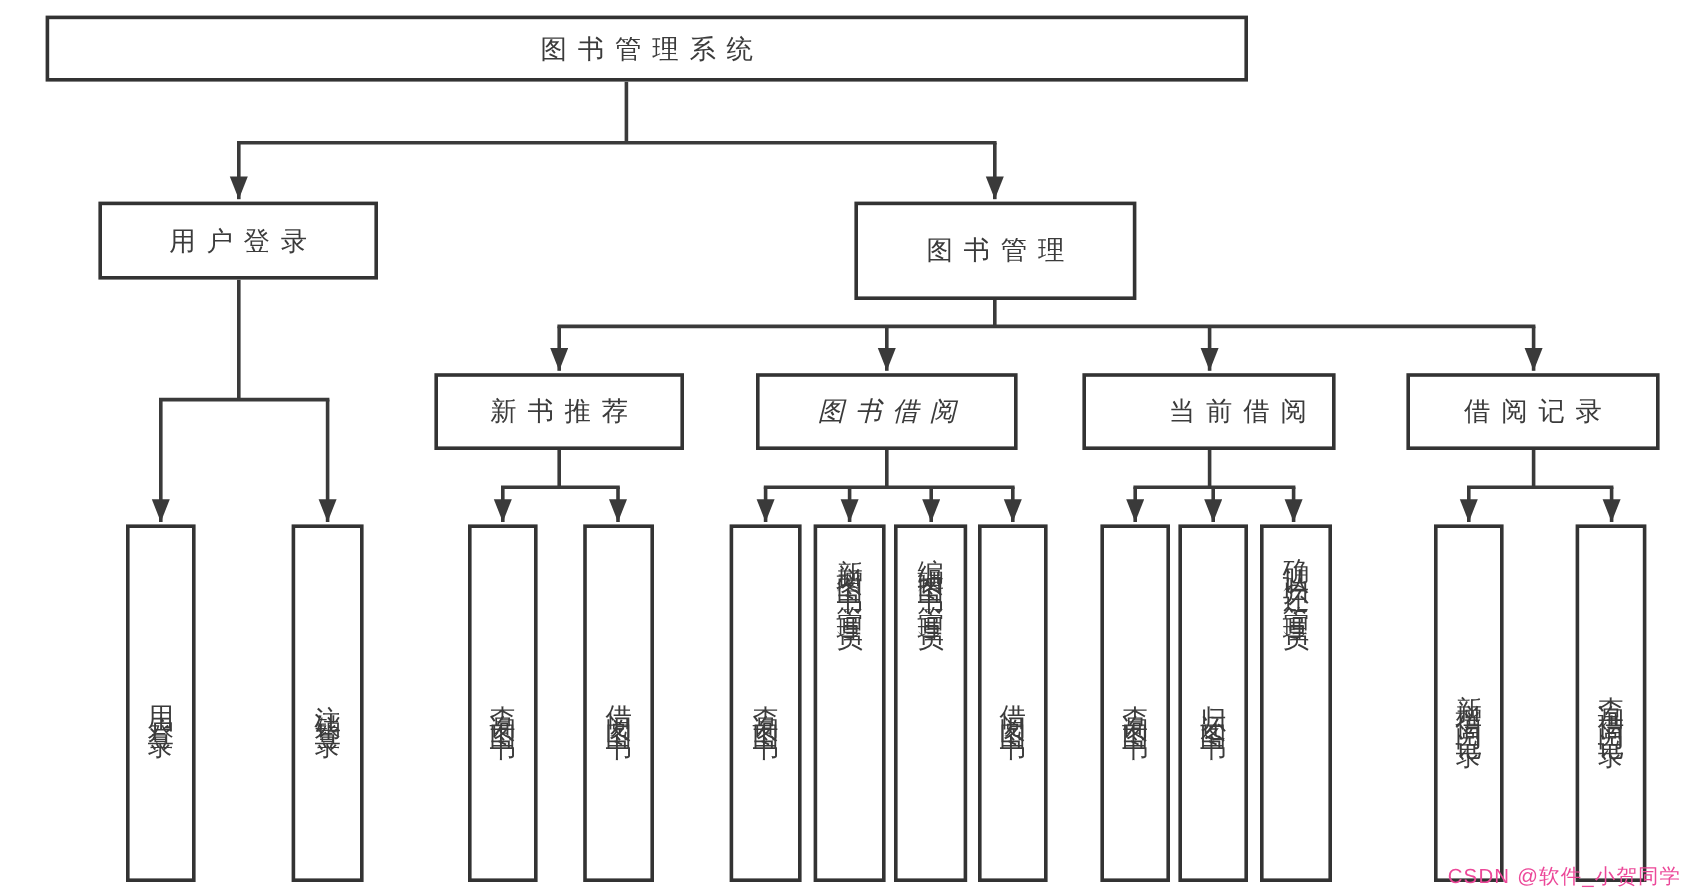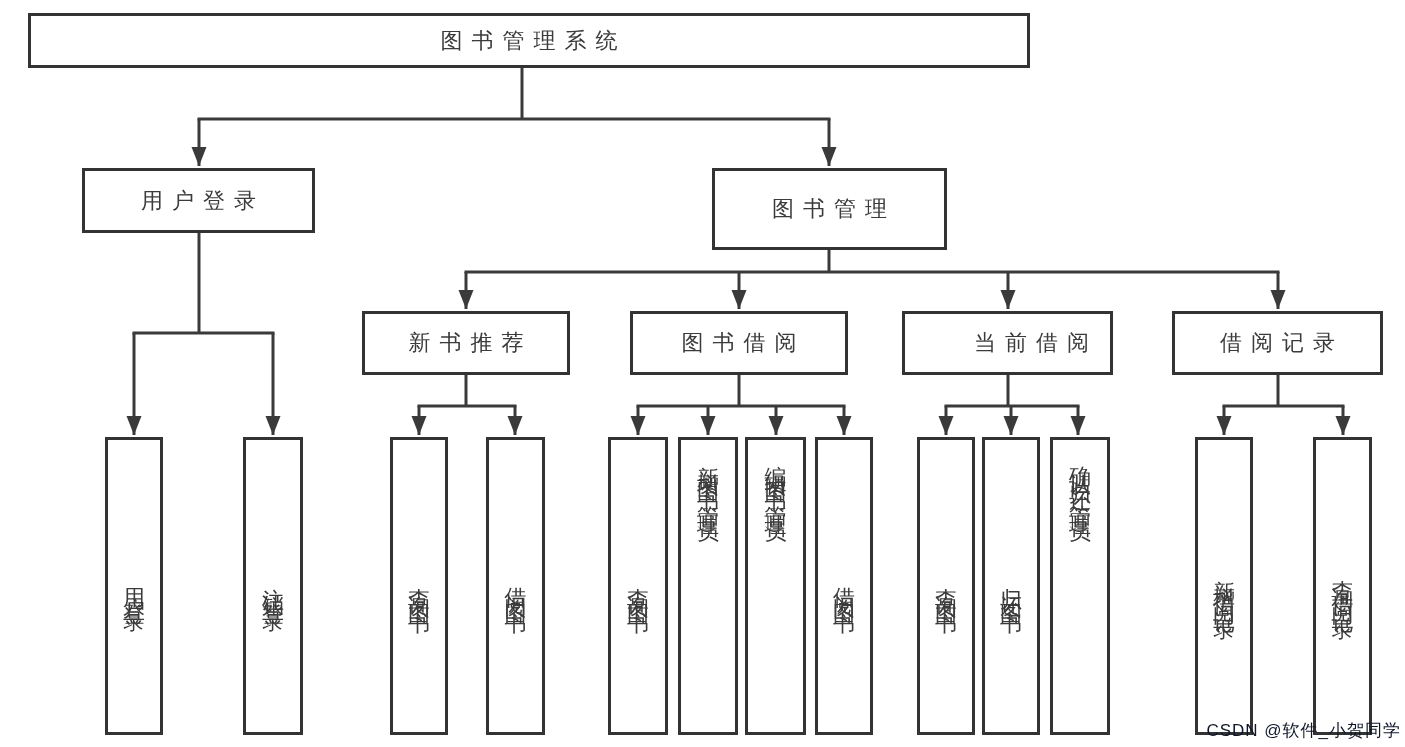--- a/index.html
+++ b/index.html
@@ -51,21 +51,21 @@
     color: #3b3b3b;
   }
   .vnode.ta-top { align-items: flex-start; }
   .vnode.ta-top > span { padding-top: 8px; }
   .watermark {
     position: absolute;
     right: 4px;
     top: 719px;
     font-size: 17px;
     letter-spacing: 1px;
-    color: #0f172a;
+    color: #ec4899;
     white-space: nowrap;
   }
 </style>
 </head>
 <body>
 
 <div class="canvas">
 
   <svg class="connectors" viewBox="0 0 1405 747">
     <defs>
@@ -110,27 +110,27 @@
       <line x1="1011" y1="406" x2="1011" y2="435" marker-end="url(#arw)"></line>
       <line x1="1078" y1="406" x2="1078" y2="435" marker-end="url(#arw)"></line>
 
       <line x1="1278" y1="375" x2="1278" y2="406"></line>
       <line x1="1222.5" y1="406" x2="1344.5" y2="406"></line>
       <line x1="1224" y1="406" x2="1224" y2="435" marker-end="url(#arw)"></line>
       <line x1="1343" y1="406" x2="1343" y2="435" marker-end="url(#arw)"></line>
     </g>
   </svg>
 
-  <div class="node" style="left:28px; top:13px; width:1002px; height:55px;">图书管理系统</div>
+  <div class="node" style="left:38px; top:13px; width:1002px; height:55px;">图书管理系统</div>
 
   <div class="node" style="left:82px; top:168px; width:233px; height:65px;">用户登录</div>
   <div class="node" style="left:712px; top:168px; width:235px; height:82px;">图书管理</div>
 
   <div class="node" style="left:362px; top:311px; width:208px; height:64px;">新书推荐</div>
-  <div class="node" style="left:630px; top:311px; width:218px; height:64px;">图书借阅</div>
+  <div class="node" style="left:630px; top:311px; width:218px; height:64px;font-style:italic;">图书借阅</div>
   <div class="node" style="left:902px; top:311px; width:211px; height:64px;padding-left:48px;">当前借阅</div>
   <div class="node" style="left:1172px; top:311px; width:211px; height:64px;">借阅记录</div>
 
   <div class="vnode" style="left:105px; width:58px;">
     <span>用户登录</span>
   </div>
   <div class="vnode" style="left:243px; width:60px;">
     <span>注销登录</span>
   </div>
 

